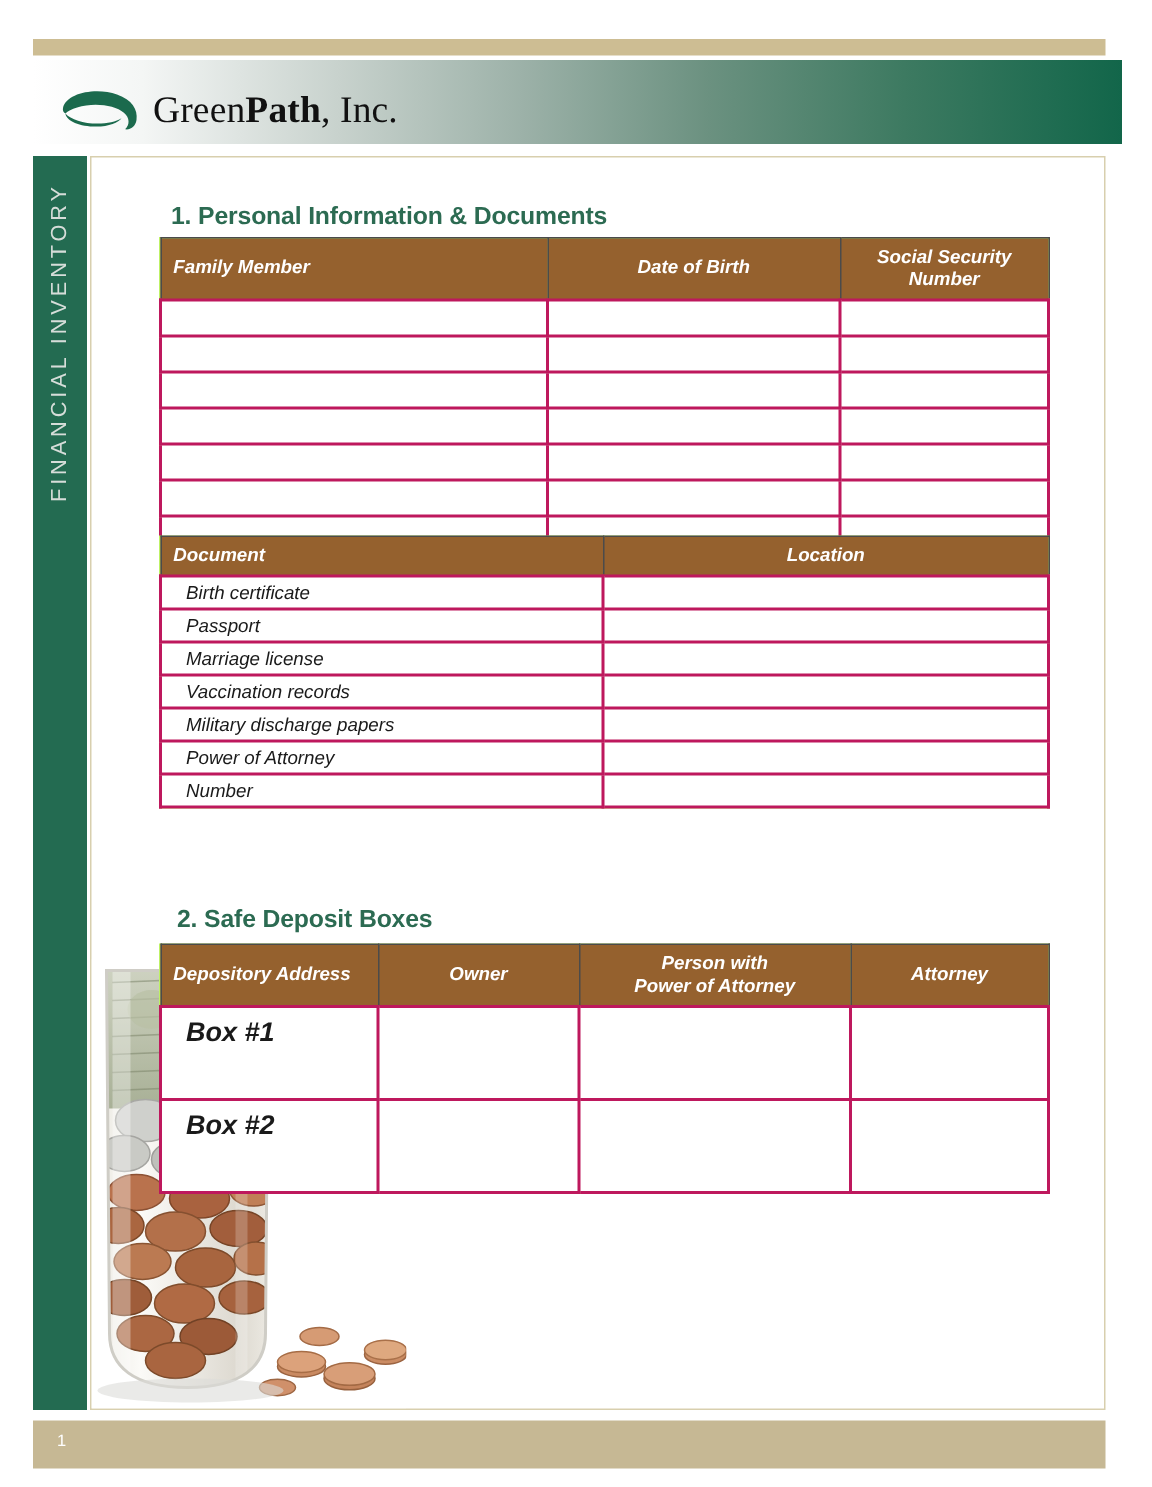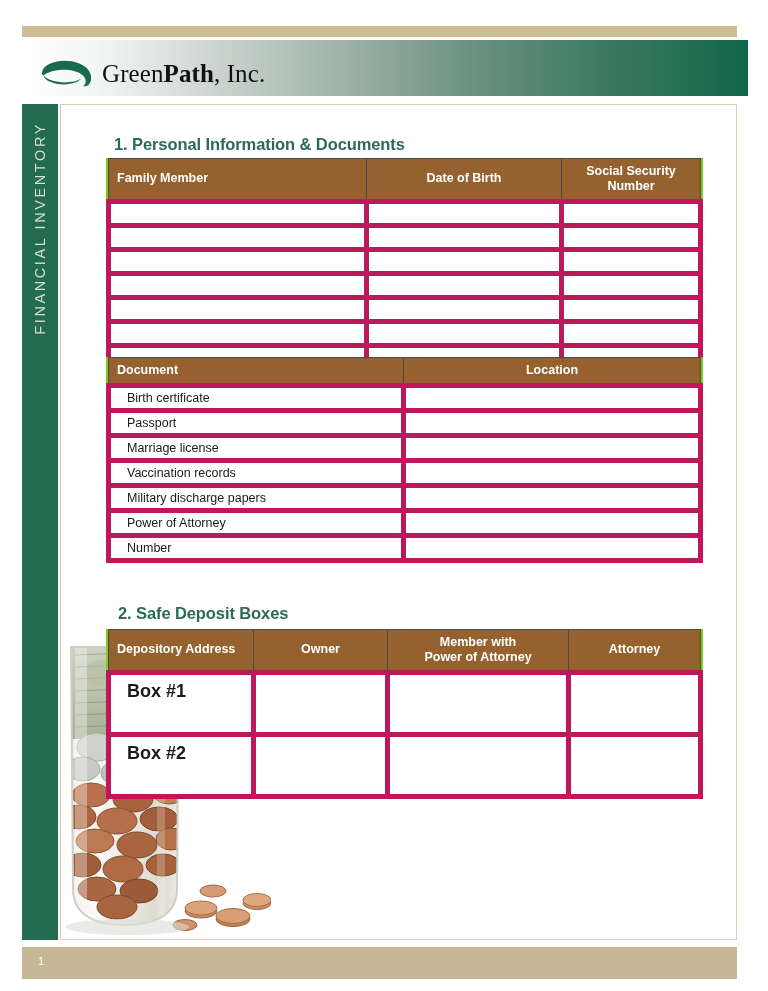--- a/index.html
+++ b/index.html
@@ -133,34 +133,35 @@
     white-space: nowrap;
   }
   #heading-1 { left: 53px; top: 30px; }
   #heading-2 { left: 45px; top: 499px; margin-left: 12px; }
 
   
   table.doc-table {
     position: absolute;
     border-collapse: collapse;
     table-layout: fixed;
-    background: #84cc16;
+    background: #bef264;
+    font-style: italic;
   }
   table.doc-table th {
     background: #95612e;
     color: #ffffff;
     font-size: 12.5px;
     font-weight: bold;
     padding: 5px 8px;
     border: 1px solid #4b4b4b;
     box-sizing: border-box;
     line-height: 1.18;
   }
   table.doc-table td {
-    border: 5px solid #be185d;
+    border: 2px solid #be185d;
     font-size: 12.5px;
     color: #1a1a1a;
     padding: 3px 16px;
     background: #ffffff;
     box-sizing: border-box;
   }
   th.align-left  { text-align: left; }
   th.align-center{ text-align: center; }
 
   
@@ -409,21 +410,21 @@
         <col style="width:145px">
           <col style="width:134px">
           <col style="width:181px">
           <col style="width:132px">
       </colgroup>
       <thead>
         <tr>
           <th class="align-left">Depository Address</th>
           <th class="align-center">Owner</th>
           <th class="align-center">
-            <span>Member with</span><br>
+            <span>Person with</span><br>
             <span>Power of Attorney</span>
           </th>
           <th class="align-center">Attorney</th>
         </tr>
       </thead>
       <tbody>
         <tr>
           <td class="box-label">Box #1</td>
           <td></td>
           <td></td>

